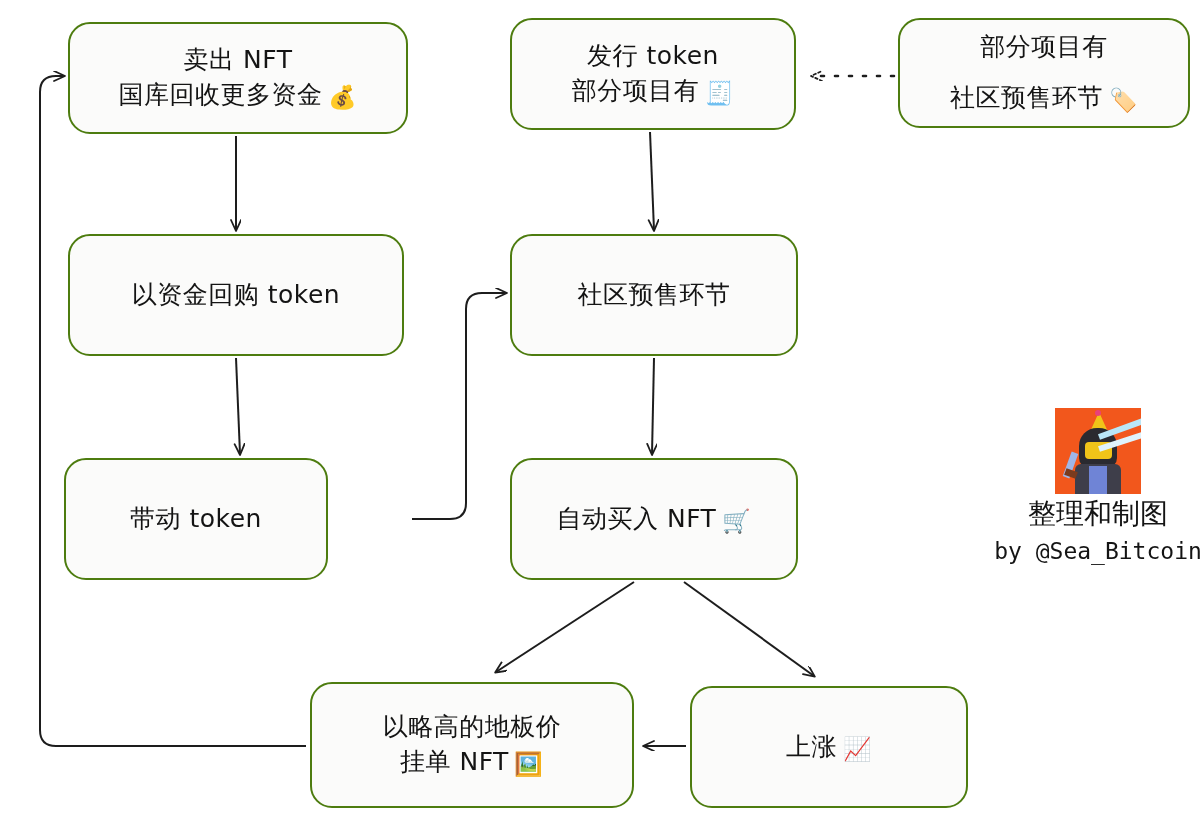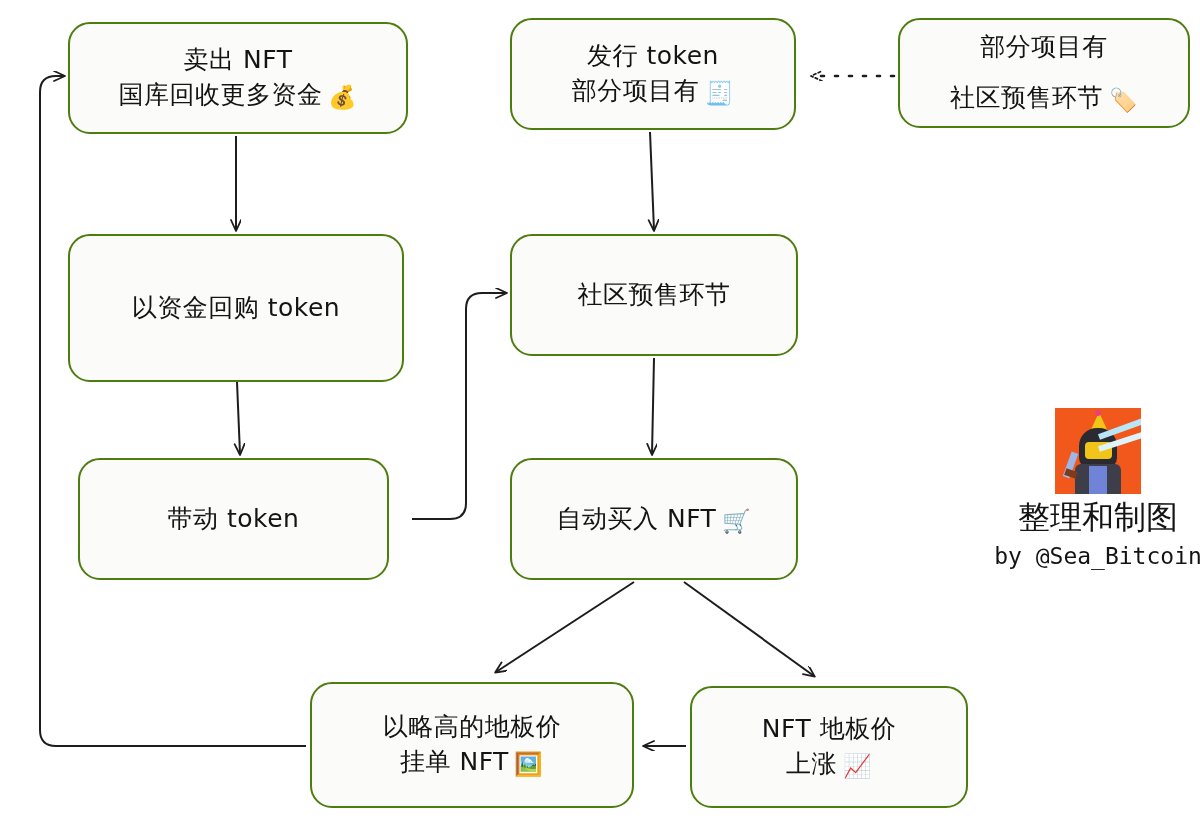--- a/index.html
+++ b/index.html
@@ -48,23 +48,23 @@
   }
   .node .emoji {
     font-size: 23px;
     margin-left: 6px;
     vertical-align: -2px;
   }
   
   #n-sell        { left: 68px;  top: 22px;  width: 340px; height: 112px; }
   #n-issue       { left: 510px; top: 18px;  width: 286px; height: 112px; }
   #n-presale     { left: 898px; top: 18px;  width: 292px; height: 110px; gap: 16px; }
-  #n-buyback     { left: 68px;  top: 234px; width: 336px; height: 148px; }
+  #n-buyback     { left: 68px;  top: 234px; width: 336px; height: 122px; }
   #n-trade       { left: 510px; top: 234px; width: 288px; height: 122px; }
-  #n-pricerise   { left: 78px;  top: 458px; width: 311px; height: 122px; }
+  #n-pricerise   { left: 64px;  top: 458px; width: 264px; height: 122px; }
   #n-royalty     { left: 510px; top: 458px; width: 288px; height: 122px; }
   #n-list        { left: 310px; top: 682px; width: 324px; height: 126px; }
   #n-floor       { left: 690px; top: 686px; width: 278px; height: 122px; }
 
   
   #credit {
     position: absolute;
     left: 1000px;
     top: 408px;
     width: 196px;
@@ -147,21 +147,21 @@
   }
   #avatar .hilt {
     position: absolute;
     left: 10px; top: 62px;
     width: 12px; height: 7px;
     background: #7a3b1e;
     transform: rotate(20deg);
   }
   #credit .credit-line {
     color: #141414;
-    font-size: 32px;
+    font-size: 28px;
     line-height: 1.45;
     white-space: nowrap;
     font-family: "DejaVu Sans", "Liberation Sans", sans-serif;
   }
   #credit .credit-line.mono {
     font-family: "DejaVu Sans Mono", "Liberation Mono", monospace;
     font-size: 23px;
   }
 </style>
 </head>
@@ -230,21 +230,20 @@
   <div class="node" id="n-royalty">
     <span class="line"><span>自动买入 NFT</span><span class="emoji">🛒</span></span>
   </div>
 
   <div class="node" id="n-list">
     <span class="line">以略高的地板价</span>
     <span class="line"><span>挂单 NFT</span><span class="emoji">🖼️</span></span>
   </div>
 
   <div class="node" id="n-floor">
-    <span class="line">NFT 地板价</span>
     <span class="line"><span>上涨</span><span class="emoji">📈</span></span>
   </div>
 
   <div id="credit">
     <div id="avatar">
       <div class="hat"></div>
       <div class="hat-dot"></div>
       <div class="hood"></div>
       <div class="visor"></div>
       <div class="laser"></div>

